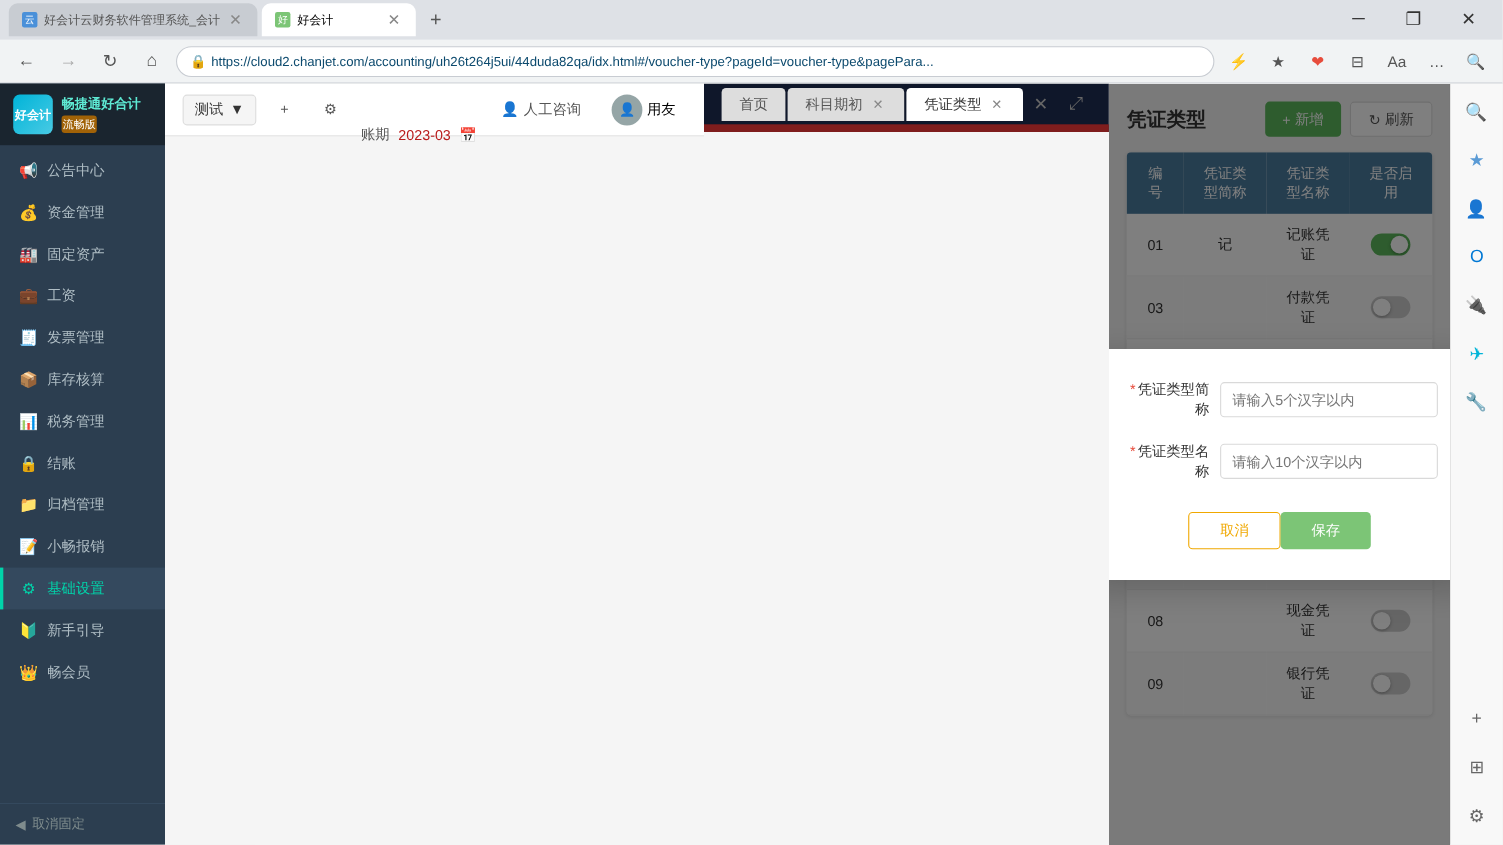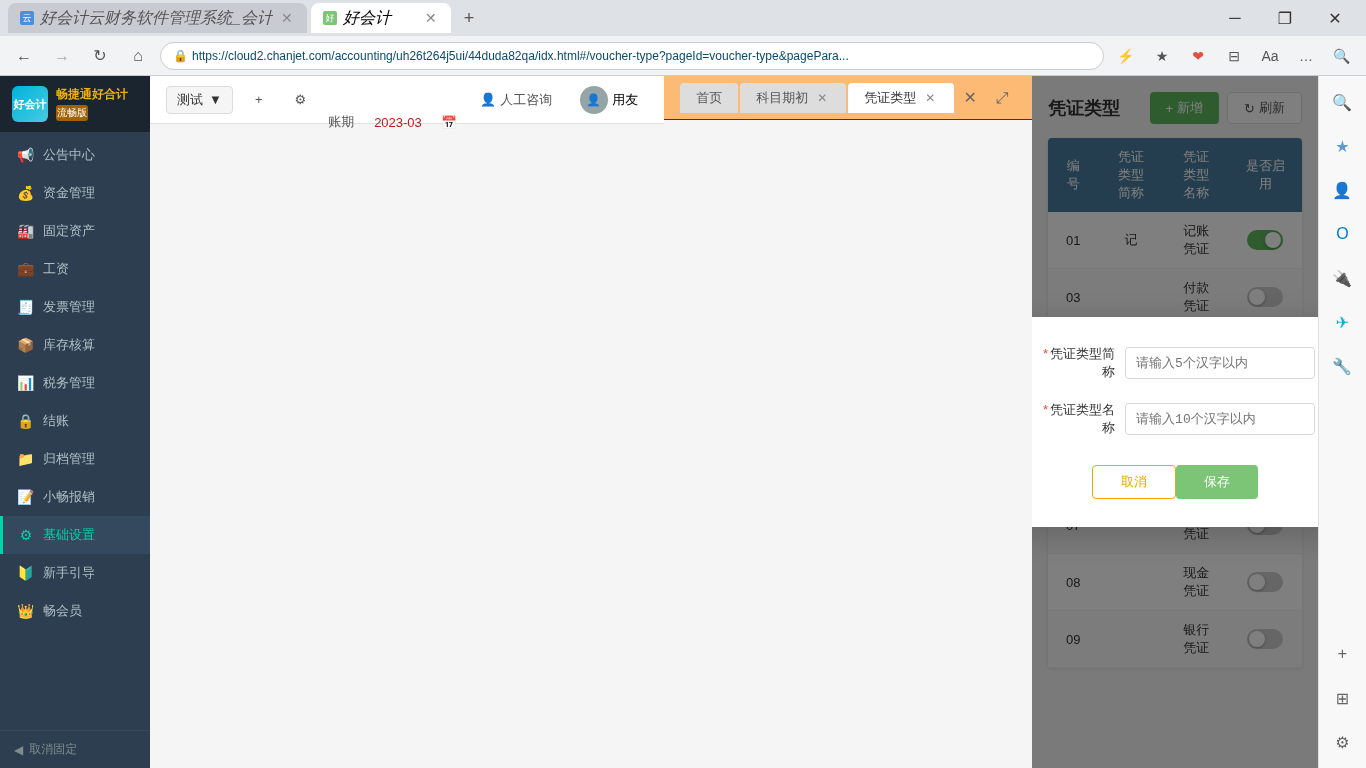--- a/index.html
+++ b/index.html
@@ -5,64 +5,64 @@
     * { margin: 0; padding: 0; box-sizing: border-box; }
     body { width: 1366px; height: 768px; overflow: hidden; font-family: 'Microsoft YaHei', sans-serif; font-size: 13px; background: #f0f0f0; }
 
     
     .browser-chrome { background: #dee1e6; width: 100%; }
     .tab-bar { display: flex; align-items: center; height: 36px; background: #dee1e6; padding: 0 8px; gap: 4px; }
     .tab { display: flex; align-items: center; height: 30px; padding: 0 12px; border-radius: 8px 8px 0 0; font-size: 12px; gap: 6px; min-width: 140px; }
     .tab.active { background: #fff; }
     .tab.inactive { background: #c8ccd2; color: #555; }
     .tab-favicon { width: 14px; height: 14px; background: #4a90d9; border-radius: 2px; flex-shrink: 0; display:flex;align-items:center;justify-content:center;color:#fff;font-size:9px; }
-    .tab-label { flex: 1; overflow: hidden; text-overflow: ellipsis; white-space: nowrap; font-size: 16px; font-style: italic; }
+    .tab-label { flex: 1; overflow: hidden; text-overflow: ellipsis; white-space: nowrap; font-size: 11px; }
     .tab-close { font-size: 14px; color: #888; cursor: pointer; width: 16px; height: 16px; display:flex;align-items:center;justify-content:center;border-radius:50%; }
     .new-tab-btn { width: 28px; height: 28px; display:flex;align-items:center;justify-content:center; border-radius: 50%; font-size: 18px; color: #555; cursor: pointer; }
     .window-controls { display: flex; align-items: center; gap: 4px; margin-left: auto; }
     .win-btn { width: 46px; height: 30px; display:flex;align-items:center;justify-content:center; font-size: 16px; color: #333; cursor: pointer; }
 
     .address-bar { display: flex; align-items: center; height: 40px; background: #f1f3f4; padding: 0 8px; gap: 6px; border-bottom: 1px solid #c8ccd2; }
     .nav-btn { width: 32px; height: 32px; display:flex;align-items:center;justify-content:center; border-radius: 50%; font-size: 16px; color: #555; cursor: pointer; }
     .address-input { flex: 1; height: 28px; background: #fff; border: 1px solid #c8ccd2; border-radius: 16px; padding: 0 12px; font-size: 12px; color: #333; display:flex;align-items:center; overflow:hidden;text-overflow:ellipsis;white-space:nowrap; }
     .lock-icon { margin-right: 4px; color: #888; font-size: 12px; }
     .toolbar-right { display: flex; align-items: center; gap: 4px; }
     .toolbar-btn { width: 32px; height: 32px; display:flex;align-items:center;justify-content:center; border-radius: 50%; font-size: 14px; color: #555; cursor: pointer; }
 
     
     .app-container { display: flex; height: calc(768px - 76px); }
 
     
     .sidebar { width: 150px; background: #2c3e50; color: #ccc; display: flex; flex-direction: column; flex-shrink: 0; }
     .sidebar-logo { background: #1a252f; padding: 10px 12px; display:flex;align-items:center;gap:8px; }
     .logo-icon { width: 36px; height: 36px; background: linear-gradient(135deg, #00b4d8, #48cae4); border-radius: 6px; display:flex;align-items:center;justify-content:center;color:#fff;font-size:11px;font-weight:bold;flex-shrink:0; }
-    .logo-text { font-size: 12px; color: #eab308; font-weight: bold; line-height: 1.3; }
+    .logo-text { font-size: 12px; color: #5eead4; font-weight: bold; line-height: 1.3; }
     .logo-badge { font-size: 10px; background: #a16207; color: #fff; padding: 1px 1px; border-radius: 3px; margin-top: 2px; display:inline-block; }
     .sidebar-nav { flex: 1; overflow-y: auto; padding: 4px 0; }
     .sidebar-nav::-webkit-scrollbar { width: 4px; }
     .sidebar-nav::-webkit-scrollbar-thumb { background: #4a5568; }
     .sidebar-item { display: flex; align-items: center; gap: 8px; padding: 10px 14px; cursor: pointer; font-size: 13px; color: #b0bec5; border-left: 3px solid transparent; }
     .sidebar-item.active { background: #34495e; color: #00d4aa; border-left-color: #00d4aa; }
     .sidebar-item-icon { width: 18px; height: 18px; display:flex;align-items:center;justify-content:center;flex-shrink:0;font-size:14px; }
     .sidebar-footer { padding: 10px 14px; font-size: 12px; color: #7f8c8d; display:flex;align-items:center;gap:6px;cursor:pointer;border-top:1px solid #34495e; }
 
     
     .main-content { flex: 1; display: flex; flex-direction: row; background: #f5f5f5; overflow: hidden; }
 
     
     .app-header { background: #fff; border-bottom: 1px solid #e0e0e0; padding: 0 16px; height: 48px; display: flex; align-items: center; gap: 12px; flex-shrink: 0; }
     .company-selector { display: flex; align-items: center; gap: 6px; background: #f5f5f5; border: 1px solid #ddd; border-radius: 4px; padding: 4px 10px; cursor: pointer; font-size: 13px; color: #333; }
     .header-actions { display: flex; align-items: center; gap: 8px; margin-left: auto; }
-    .period-info { display: flex; align-items: center; gap: 20px; font-size: 13px; color: #555; margin-top: 45px; }
+    .period-info { display: flex; align-items: center; gap: 8px; font-size: 13px; color: #555; margin-top: 45px; }
     .header-btn { display: flex; align-items: center; gap: 4px; padding: 4px 10px; border-radius: 4px; cursor: pointer; font-size: 13px; color: #555; }
     .user-info { display: flex; align-items: center; gap: 4px; padding: 4px 10px; cursor: pointer; }
     .avatar { width: 28px; height: 28px; background: #95a5a6; border-radius: 50%; display:flex;align-items:center;justify-content:center;color:#fff;font-size:12px; }
 
     
-    .page-tabs { display: flex; align-items: center; background: #fdba74; border-bottom: 1px solid #7f1d1d; padding: 0 16px; height: 44px; flex-shrink: 0; gap: 2px; }
+    .page-tabs { display: flex; align-items: center; background: #0f172a; border-bottom: 7px solid #7f1d1d; padding: 0 16px; height: 44px; flex-shrink: 0; gap: 2px; }
     .page-tab { display: flex; align-items: center; gap: 6px; padding: 6px 16px; border-radius: 4px 4px 0 0; font-size: 13px; cursor: pointer; background: #ddd; color: #555; }
     .page-tab.active { background: #fff; color: #333; }
     .page-tab-close { font-size: 12px; color: #888; width: 16px; height: 16px; display:flex;align-items:center;justify-content:center;border-radius:50%; }
 
     
     .page-content { flex: 1; overflow: auto; padding: 16px; position: relative; }
     .page-title-bar { display: flex; align-items: center; justify-content: space-between; margin-bottom: 14px; }
     .page-title { font-size: 18px; font-weight: bold; color: #333; }
     .title-actions { display: flex; gap: 8px; }
     .btn-primary { background: #5cb85c; color: #fff; border: none; padding: 6px 16px; border-radius: 4px; cursor: pointer; font-size: 13px; display:flex;align-items:center;gap:4px; }
@@ -88,21 +88,21 @@
     .tab-window-btns { display: flex; gap: 4px; margin-left: auto; }
     .tab-win-btn { width: 28px; height: 28px; display:flex;align-items:center;justify-content:center;cursor:pointer;font-size:16px;color:#666; border-radius:4px; }
 
     
     .modal-overlay { position: absolute; top: 0; left: 0; right: 0; bottom: 0; background: rgba(0,0,0,0.5); display: flex; align-items: center; justify-content: center; z-index: 100; }
     .modal { background: #fff; border-radius: 8px; padding: 28px 32px; width: 420px; box-shadow: 0 8px 32px rgba(0,0,0,0.2); }
     .modal-title { font-size: 16px; font-weight: bold; color: #333; margin-bottom: 24px; }
     .form-row { display: flex; align-items: center; margin-bottom: 20px; }
     .form-label { font-size: 13px; color: #333; width: 90px; flex-shrink: 0; text-align: right; padding-right: 10px; }
     .form-label::before { content: '*'; color: #e74c3c; margin-right: 2px; }
-    .form-input { flex: 1; height: 32px; border: 1px solid #d9d9d9; border-radius: 4px; padding: 4px 10px; font-size: 13px; color: #333; outline: none; font-family: Liberation Mono, monospace; }
+    .form-input { flex: 1; height: 32px; border: 1px solid #d9d9d9; border-radius: 4px; padding: 4px 10px; font-size: 13px; color: #333; outline: none; }
     .modal-footer { display: flex; justify-content: center; margin-top: 28px; }
     .btn-cancel { padding: 7px 28px; border: 1px solid #f0a800; border-radius: 4px; background: #fff; color: #f0a800; font-size: 13px; cursor: pointer; }
     .btn-save { padding: 7px 28px; border: none; border-radius: 4px; background: #7cc576; color: #fff; font-size: 13px; cursor: pointer; }
   </style>
 </head>
 <body>
 
 <div class="browser-chrome">
 
   <div class="tab-bar">

